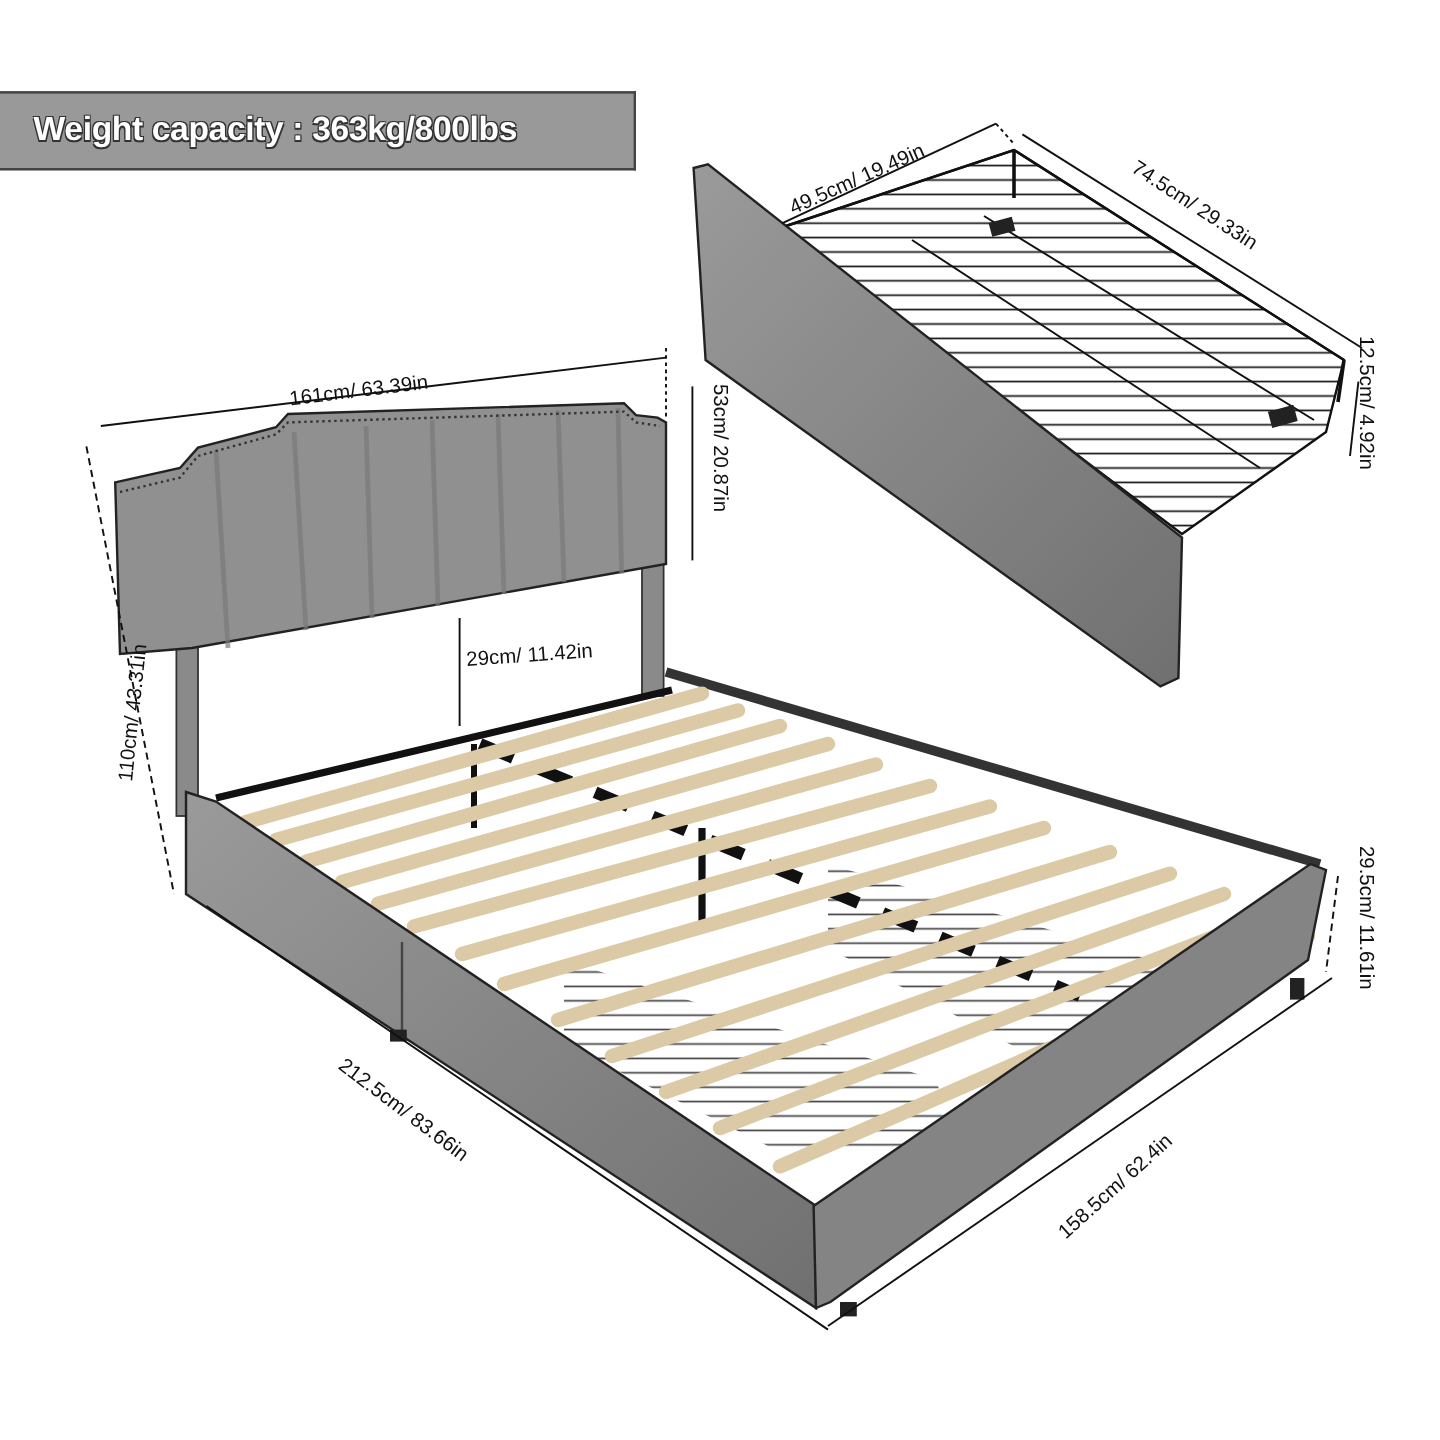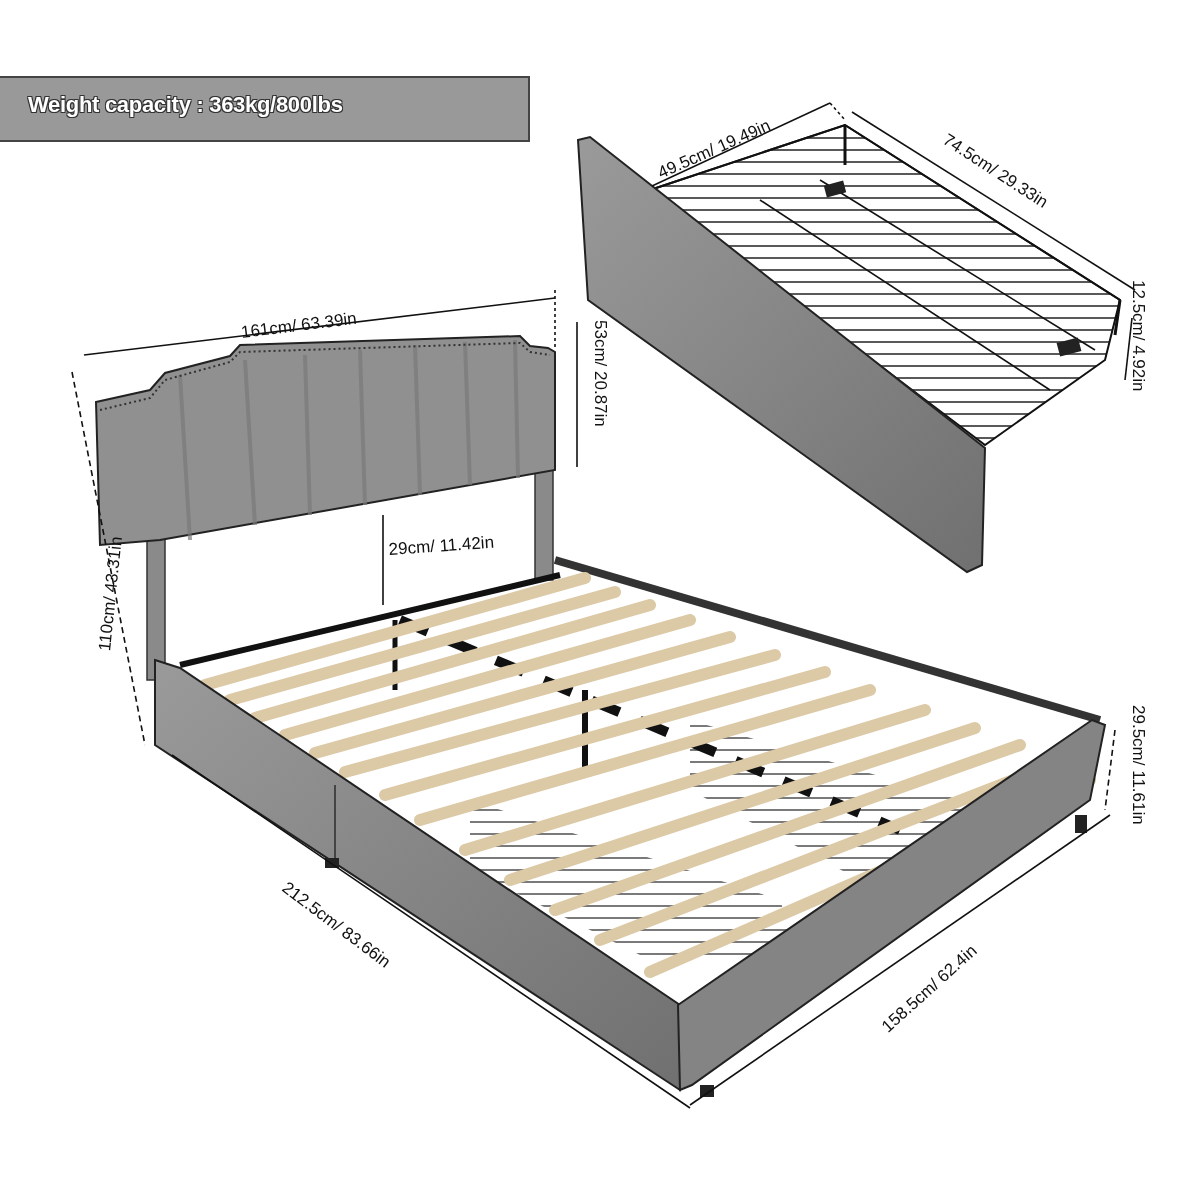--- a/index.html
+++ b/index.html
@@ -1,20 +1,20 @@
 <!DOCTYPE html>
 <html><head>
   <meta charset="utf-8">
   <style>
     html, body { margin: 0; padding: 0; background: #ffffff; }
     body { width: 1200px; height: 1200px; position: relative; overflow: hidden;
            font-family: "Liberation Sans", sans-serif; }
     .banner { position: absolute; left: 0; top: 76px; width: 530px; height: 66px;
               background: #999999; border: 2px solid #444; border-left: none; box-sizing: border-box; }
-    .banner-text { position: absolute; left: 28px; top: 14px; font-size: 22px; font-weight: bold;
+    .banner-text { position: absolute; left: 28px; top: 14px; font-size: 28px; font-weight: bold;
                    color: #ffffff; letter-spacing: -0.3px;
                    text-shadow: 1px 1px 0 #333, -1px -1px 0 #333, 1px -1px 0 #333, -1px 1px 0 #333; }
     svg.scene { position: absolute; left: 0; top: 0; }
     .dim { position: absolute; font-size: 17px; color: #111; white-space: nowrap; transform-origin: 0 0; }
   </style>
 </head>
 <body>
 
 <div class="banner">
   <span class="banner-text">Weight capacity : 363kg/800lbs</span>

